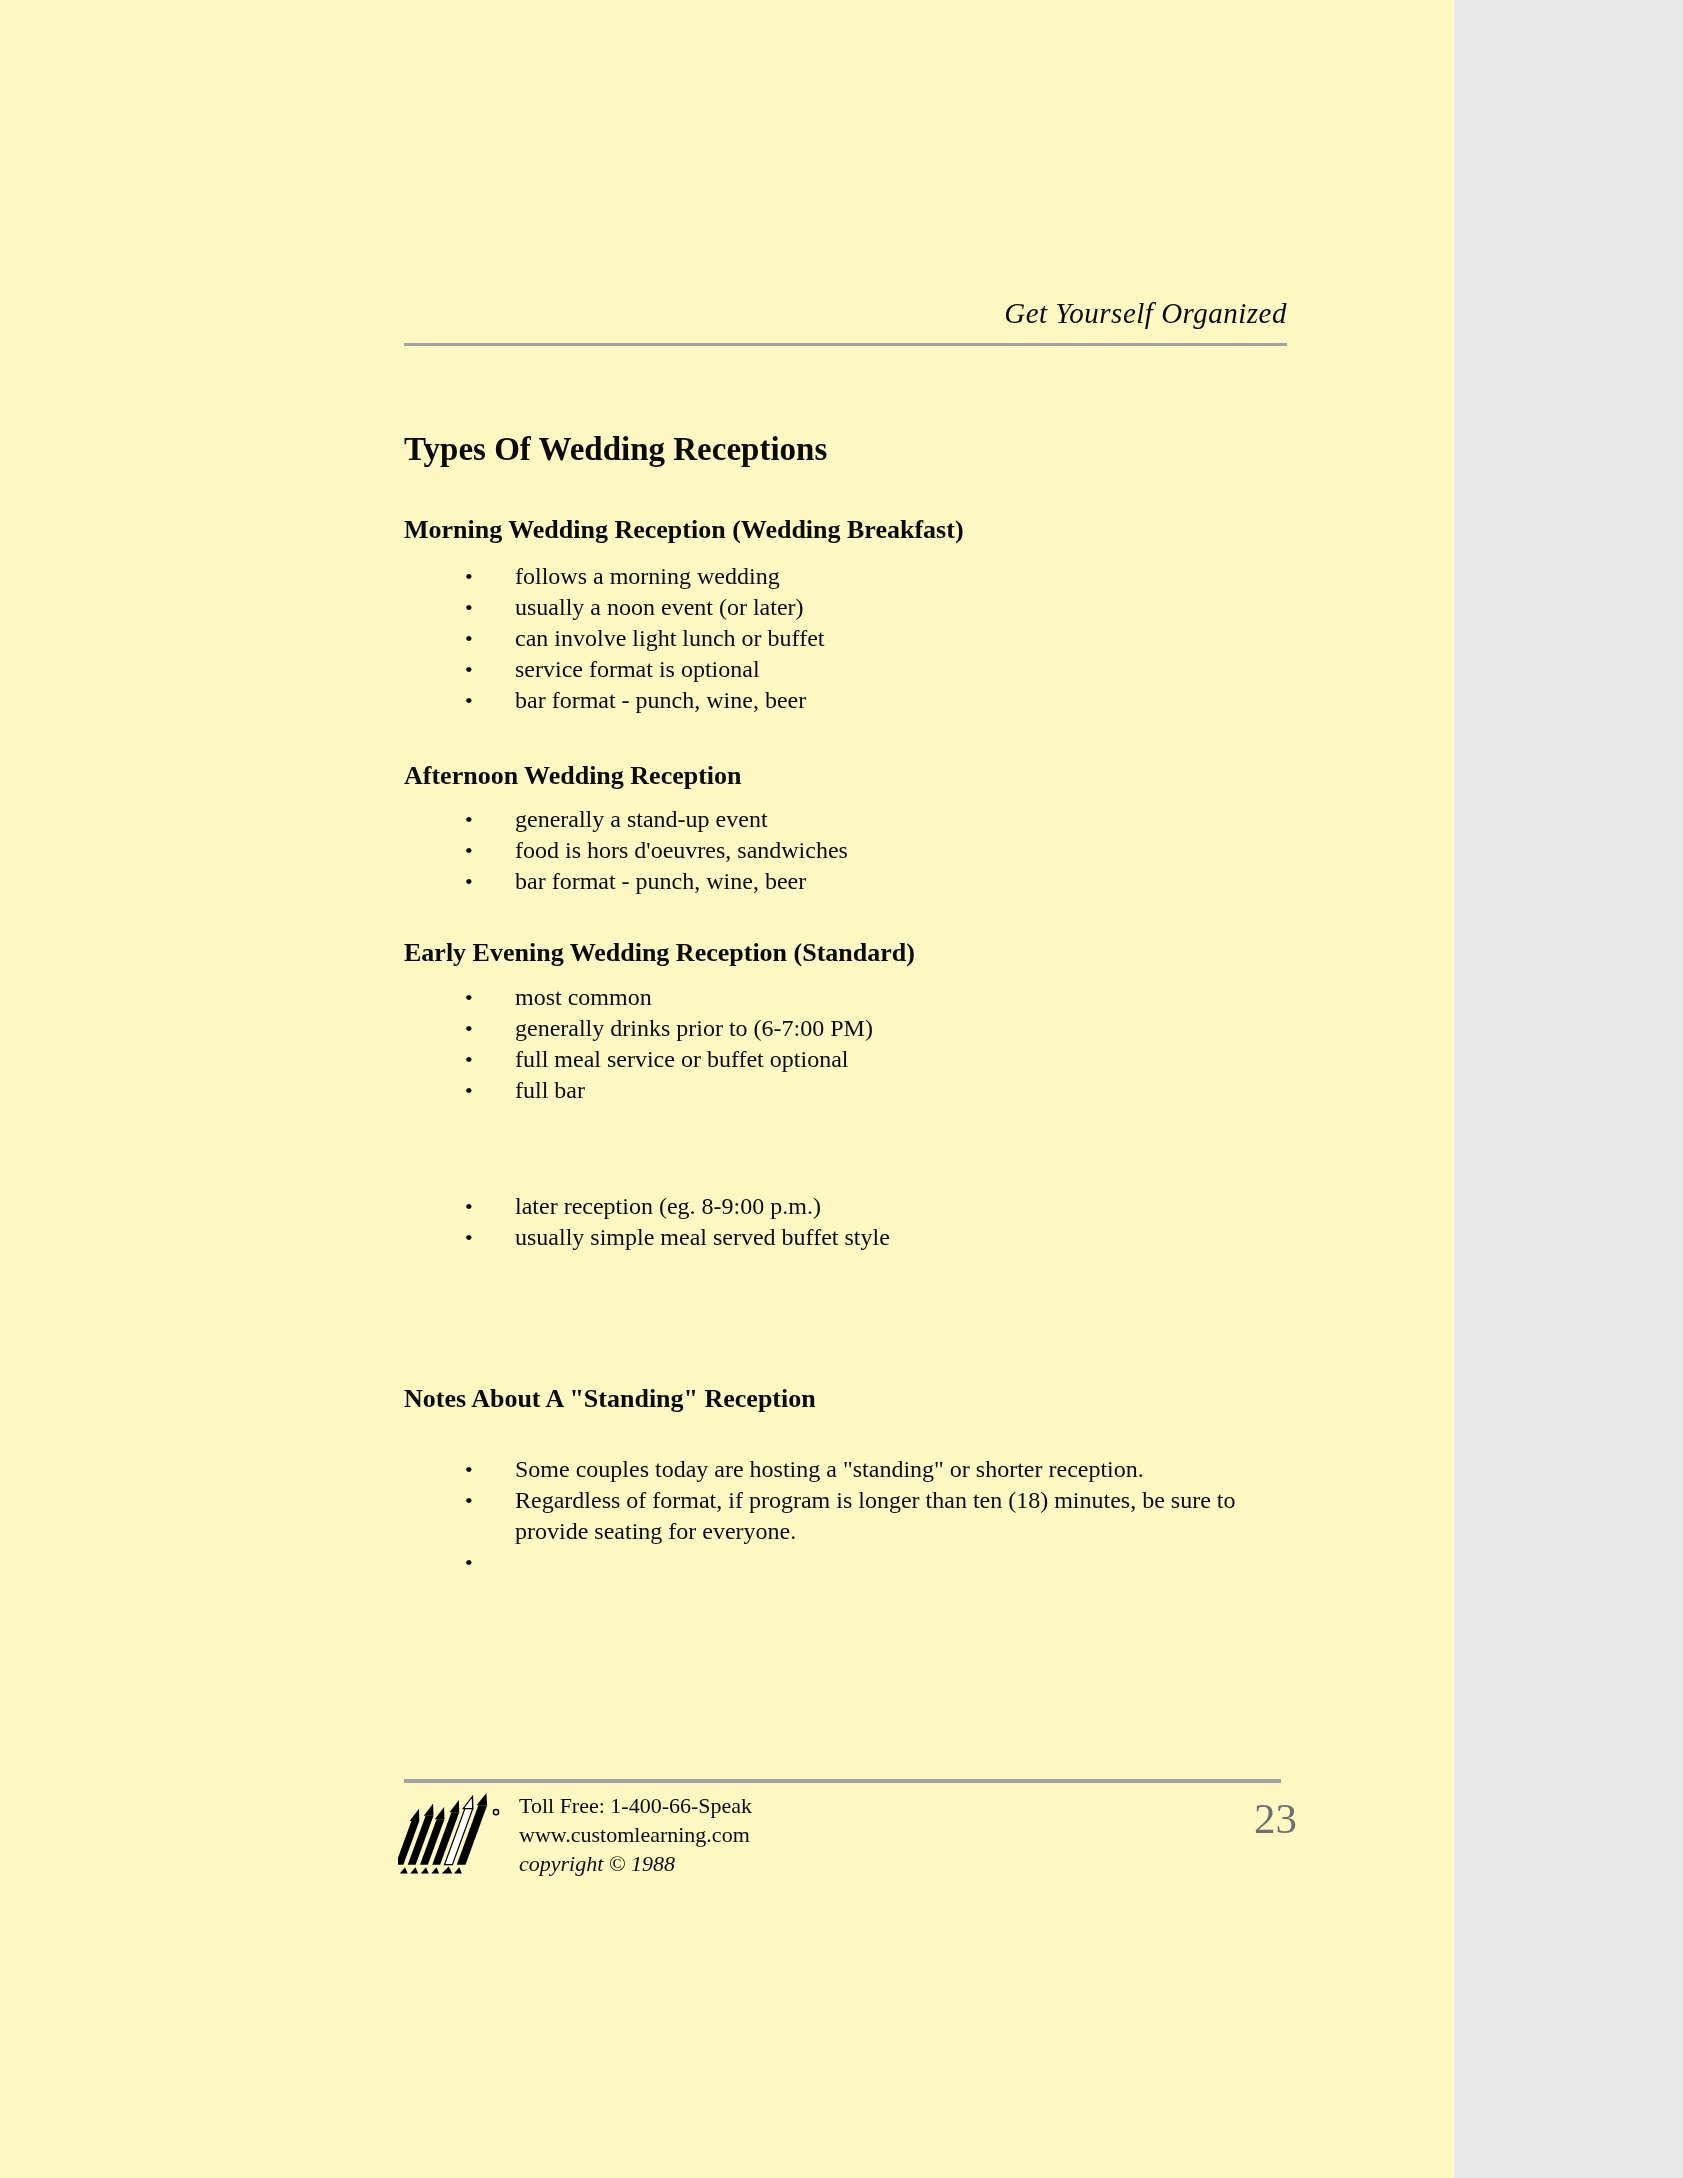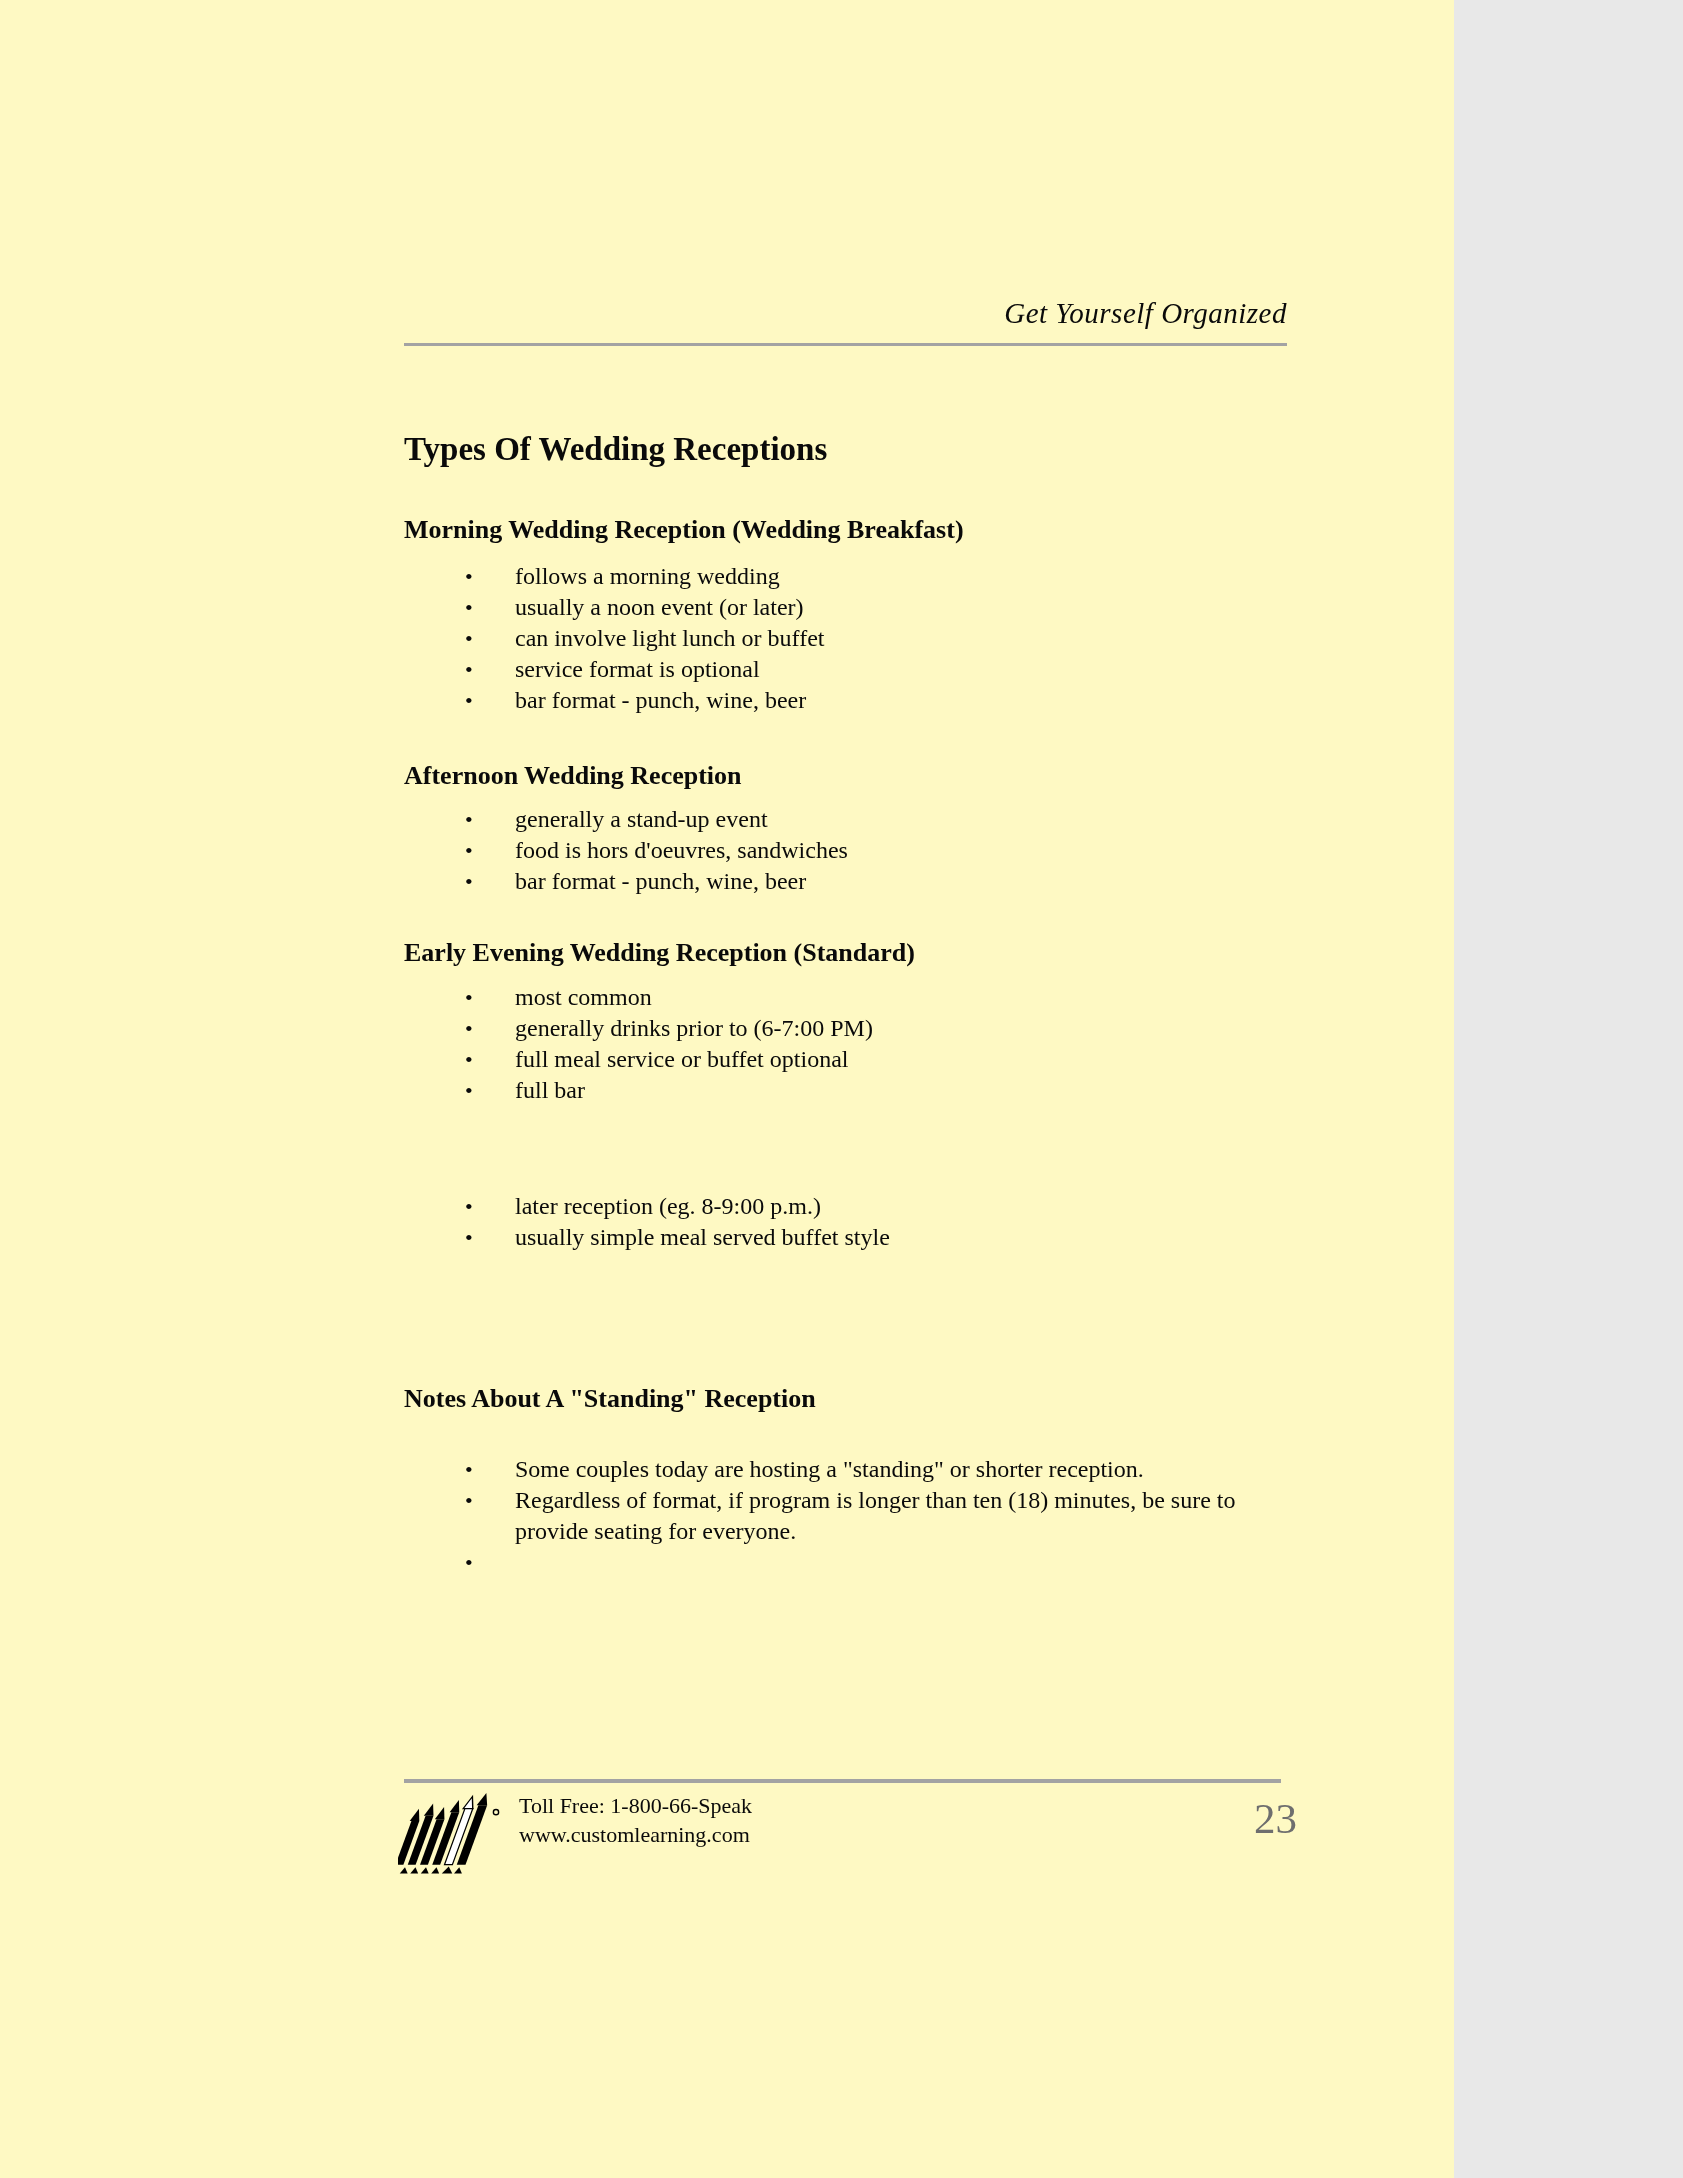--- a/index.html
+++ b/index.html
@@ -174,20 +174,21 @@
       <polygon points="26,92 32,85 35,92" fill="#000"></polygon>
       <polygon points="38,92 44,85 47,92" fill="#000"></polygon>
       <polygon points="50,92 58,84 62,92" fill="#000"></polygon>
       <polygon points="64,92 70,85 73,92" fill="#000"></polygon>
 
       <circle cx="112" cy="22" r="3" fill="none" stroke="#000" stroke-width="1.6"></circle>
     </svg>
   </div>
 
   <div class="abs footer-text">
-    <span class="footer-line">Toll Free:  1-800-66-Speak</span>
+    <span class="footer-line">Toll Free:  1-400-66-Speak</span>
     <span class="footer-line">www.customlearning.com</span>
+    <span class="footer-line copyright-line">copyright © 1988</span>
   </div>
 
   <div class="abs page-number">23</div>
 
 </div>
 
 
 </body></html>

